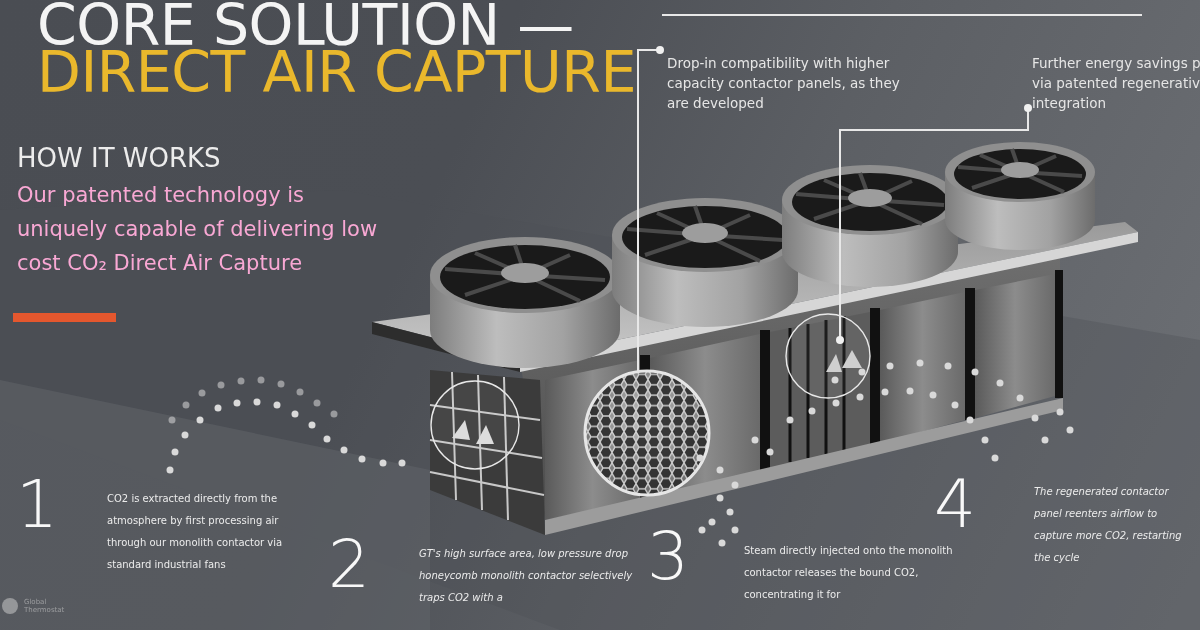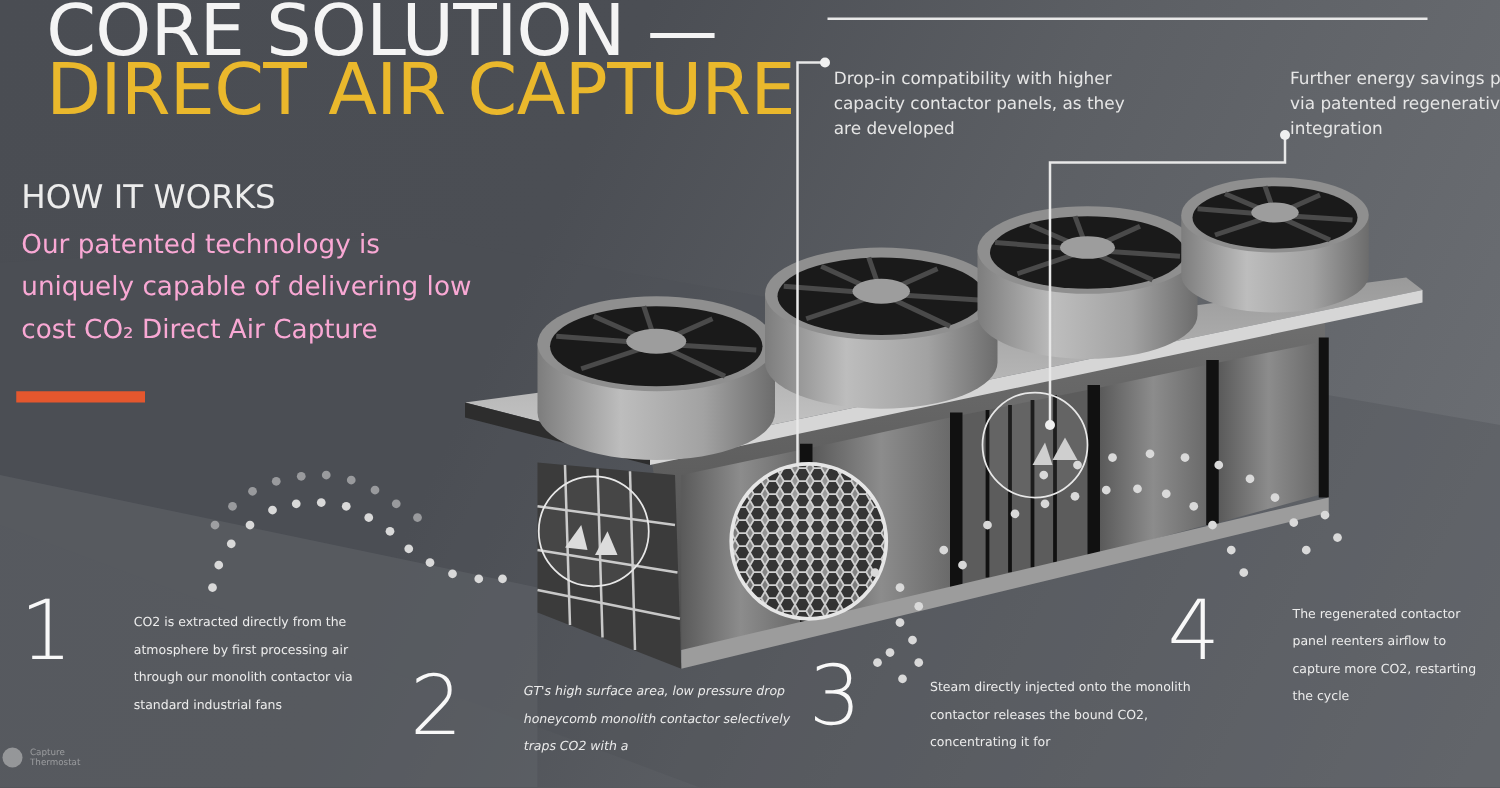--- a/index.html
+++ b/index.html
@@ -22,21 +22,21 @@
   .step-num{position:absolute;color:#f8f8f8;font-size:66px;font-weight:200;line-height:66px;
     font-family:"DejaVu Sans","Liberation Sans",sans-serif;}
   .n1{left:16px;top:472px;}
   .n2{left:328px;top:532px;}
   .n3{left:647px;top:524px;}
   .n4{left:934px;top:472px;}
   .step-text{position:absolute;font-size:10px;line-height:22px;color:#ececec;}
   .s1{left:107px;top:488px;width:200px;}
   .s2{left:419px;top:543px;width:220px;font-style:italic;}
   .s3{left:744px;top:540px;width:210px;}
-  .s4{left:1034px;top:481px;width:160px;}
+  .s4{left:1034px;top:481px;width:160px;font-style:italic;}
   .logo{position:absolute;left:2px;top:598px;display:flex;align-items:center;gap:6px;opacity:.55;}
   .logo-mark{width:16px;height:16px;border-radius:50%;background:#c9c9c9;}
   .logo-text{font-size:7px;line-height:8px;color:#d0d0d0;}
   svg.art{position:absolute;left:0;top:0;}
 </style>
 </head>
 <body>
 
 <div class="bg"></div>
 
@@ -290,16 +290,16 @@
 
 <div class="step-num n3">3</div>
 <div class="step-text s3">Steam directly injected onto the monolith contactor releases the bound CO2, concentrating it for</div>
 
 <div class="step-num n4">4</div>
 <div class="step-text s4">The regenerated contactor panel reenters airflow to capture more CO2, restarting the cycle</div>
 
 <div class="logo">
   <div class="logo-mark"></div>
   <div class="logo-text">
-    <div>Capture</div>
+    <div>Global</div>
     <div>Thermostat</div>
   </div>
 </div>
 
 </body></html>

